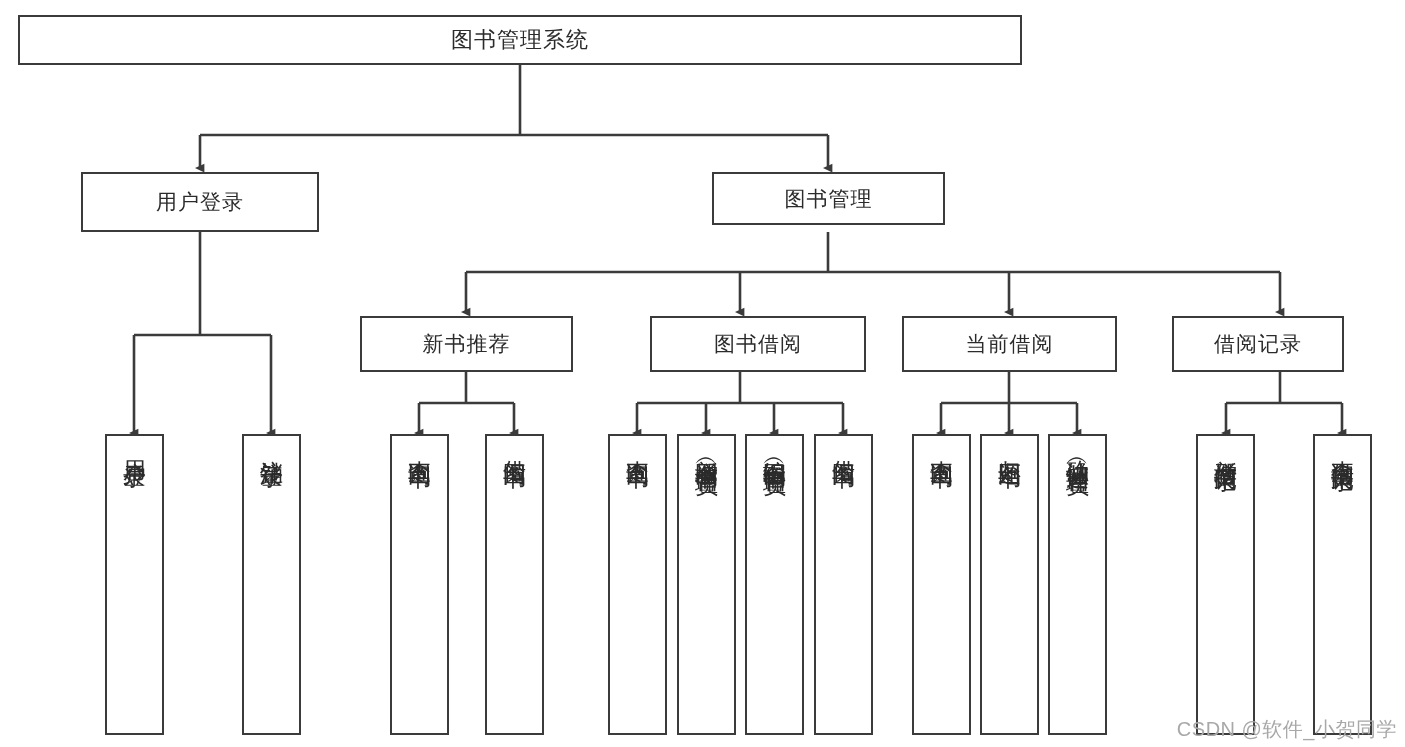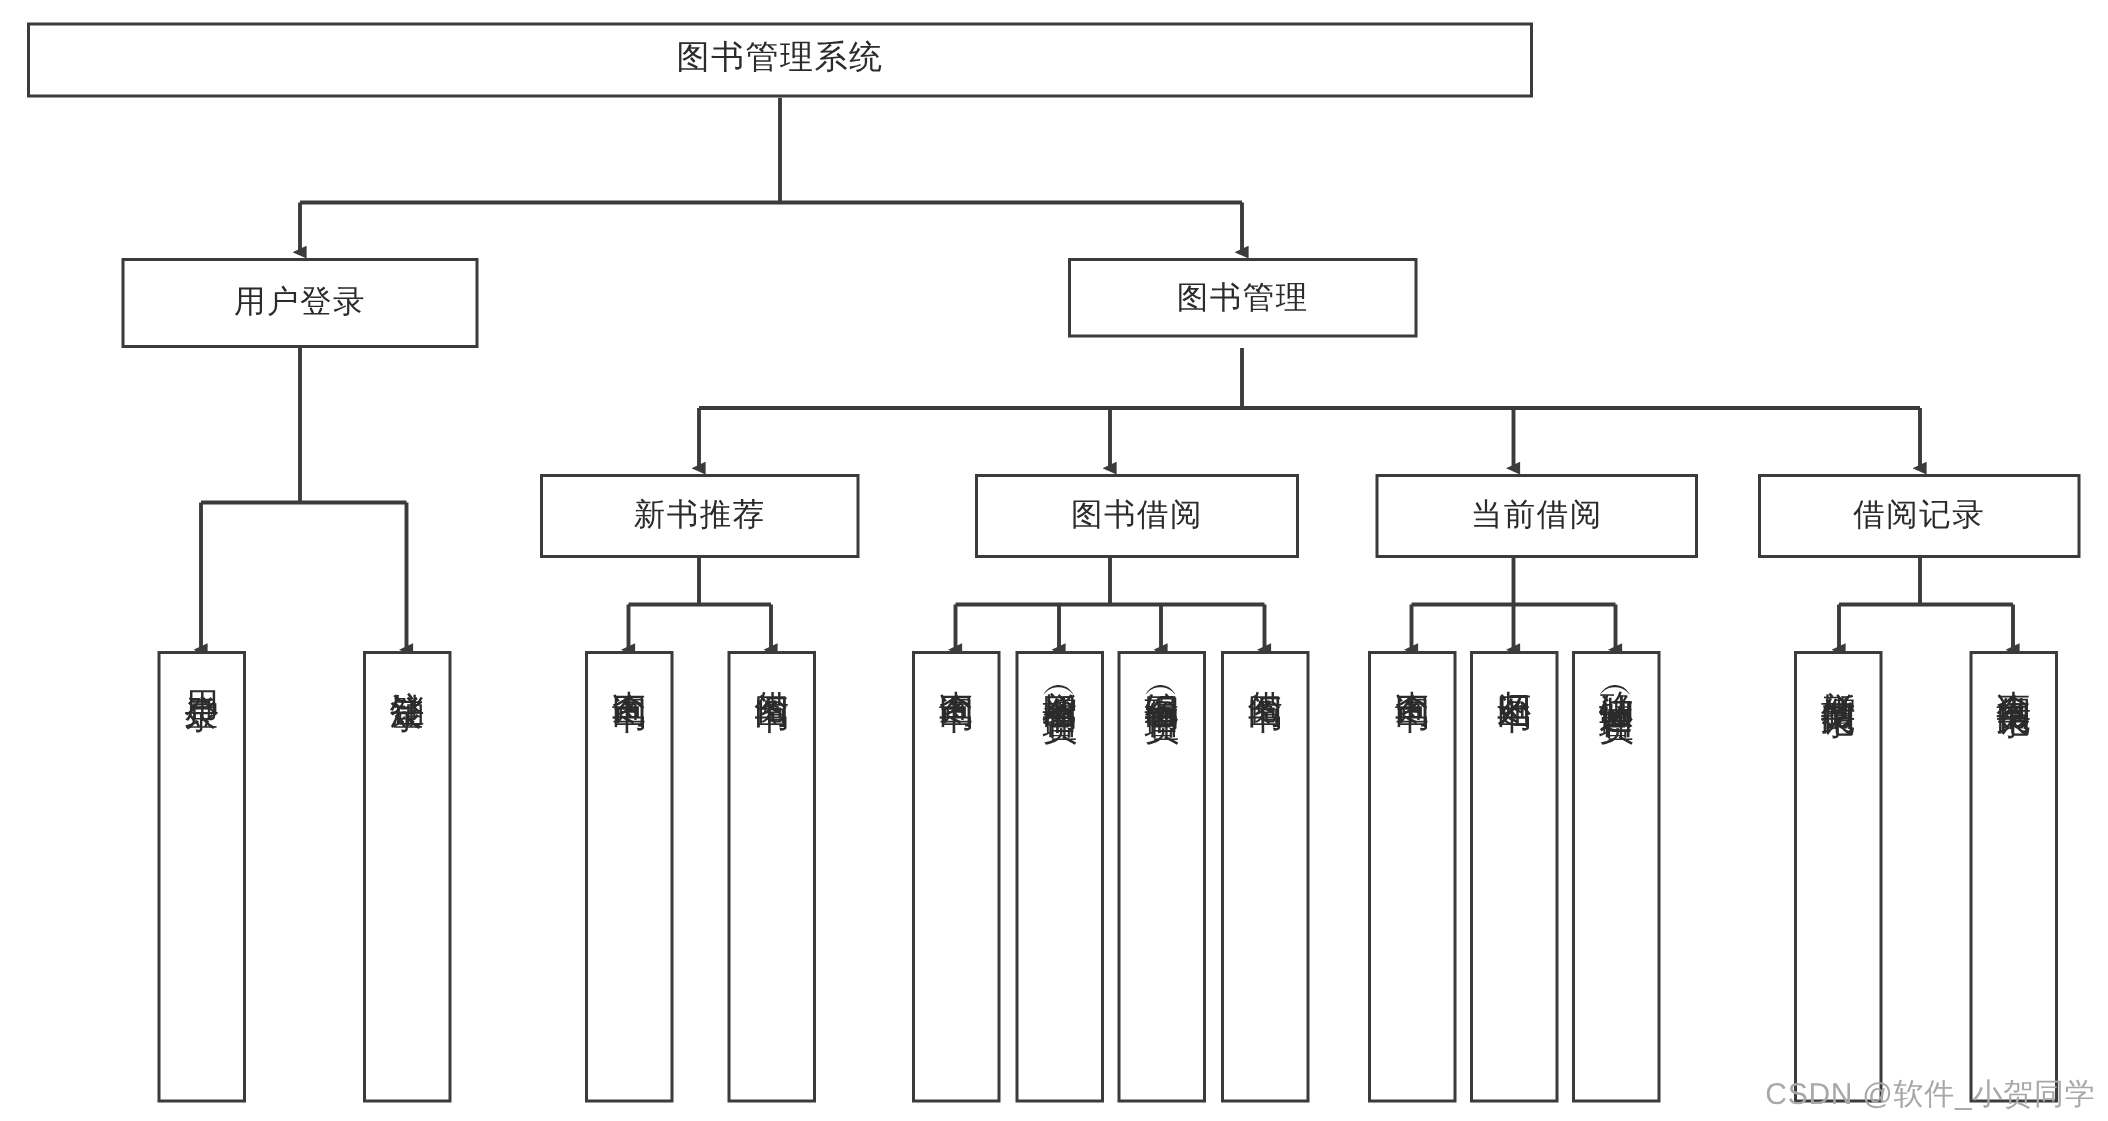--- a/index.html
+++ b/index.html
@@ -31,21 +31,20 @@
     color:#2b2b2b;
     z-index:3;
   }
   .node.horiz{
     font-size:21px;
     letter-spacing:1px;
     line-height:1.1;
   }
   .node.root{
     font-size:22px;
-    font-family:Liberation Mono, monospace;
   }
   .node.vert{
     writing-mode:vertical-rl;
     text-orientation:upright;
     font-size:23px;
     line-height:1.18;
     letter-spacing:2px;
     align-items:center;
     justify-content:flex-start;
     padding-top:6px;
@@ -125,22 +124,22 @@
     </g>
   </svg>
 
   <div class="node horiz root" style="left:18px;top:15px;width:1004px;height:50px;">图书管理系统</div>
 
   <div class="node horiz" style="left:81px;top:172px;width:238px;height:60px;">用户登录</div>
   <div class="node horiz" style="left:712px;top:172px;width:233px;height:53px;text-align:right;">图书管理</div>
 
   <div class="node horiz" style="left:360px;top:316px;width:213px;height:56px;">新书推荐</div>
   <div class="node horiz" style="left:632px;top:316px;width:216px;height:56px;margin-left:18px;">图书借阅</div>
-  <div class="node horiz" style="left:902px;top:316px;width:215px;height:56px;margin-left:15px;">当前借阅</div>
-  <div class="node horiz" style="left:1172px;top:316px;width:215px;height:56px;">借阅记录</div>
+  <div class="node horiz" style="left:902px;top:316px;width:215px;height:56px;">当前借阅</div>
+  <div class="node horiz" style="left:1172px;top:316px;width:172px;height:56px;">借阅记录</div>
 
   <div class="node vert" style="left:105px;top:434px;width:59px;height:301px;">
     <span>用户登录</span>
   </div>
   <div class="node vert" style="left:242px;top:434px;width:59px;height:301px;">
     <span>注销登录</span>
   </div>
 
   <div class="node vert" style="left:390px;top:434px;width:59px;height:301px;">
     <span>查询图书</span>

